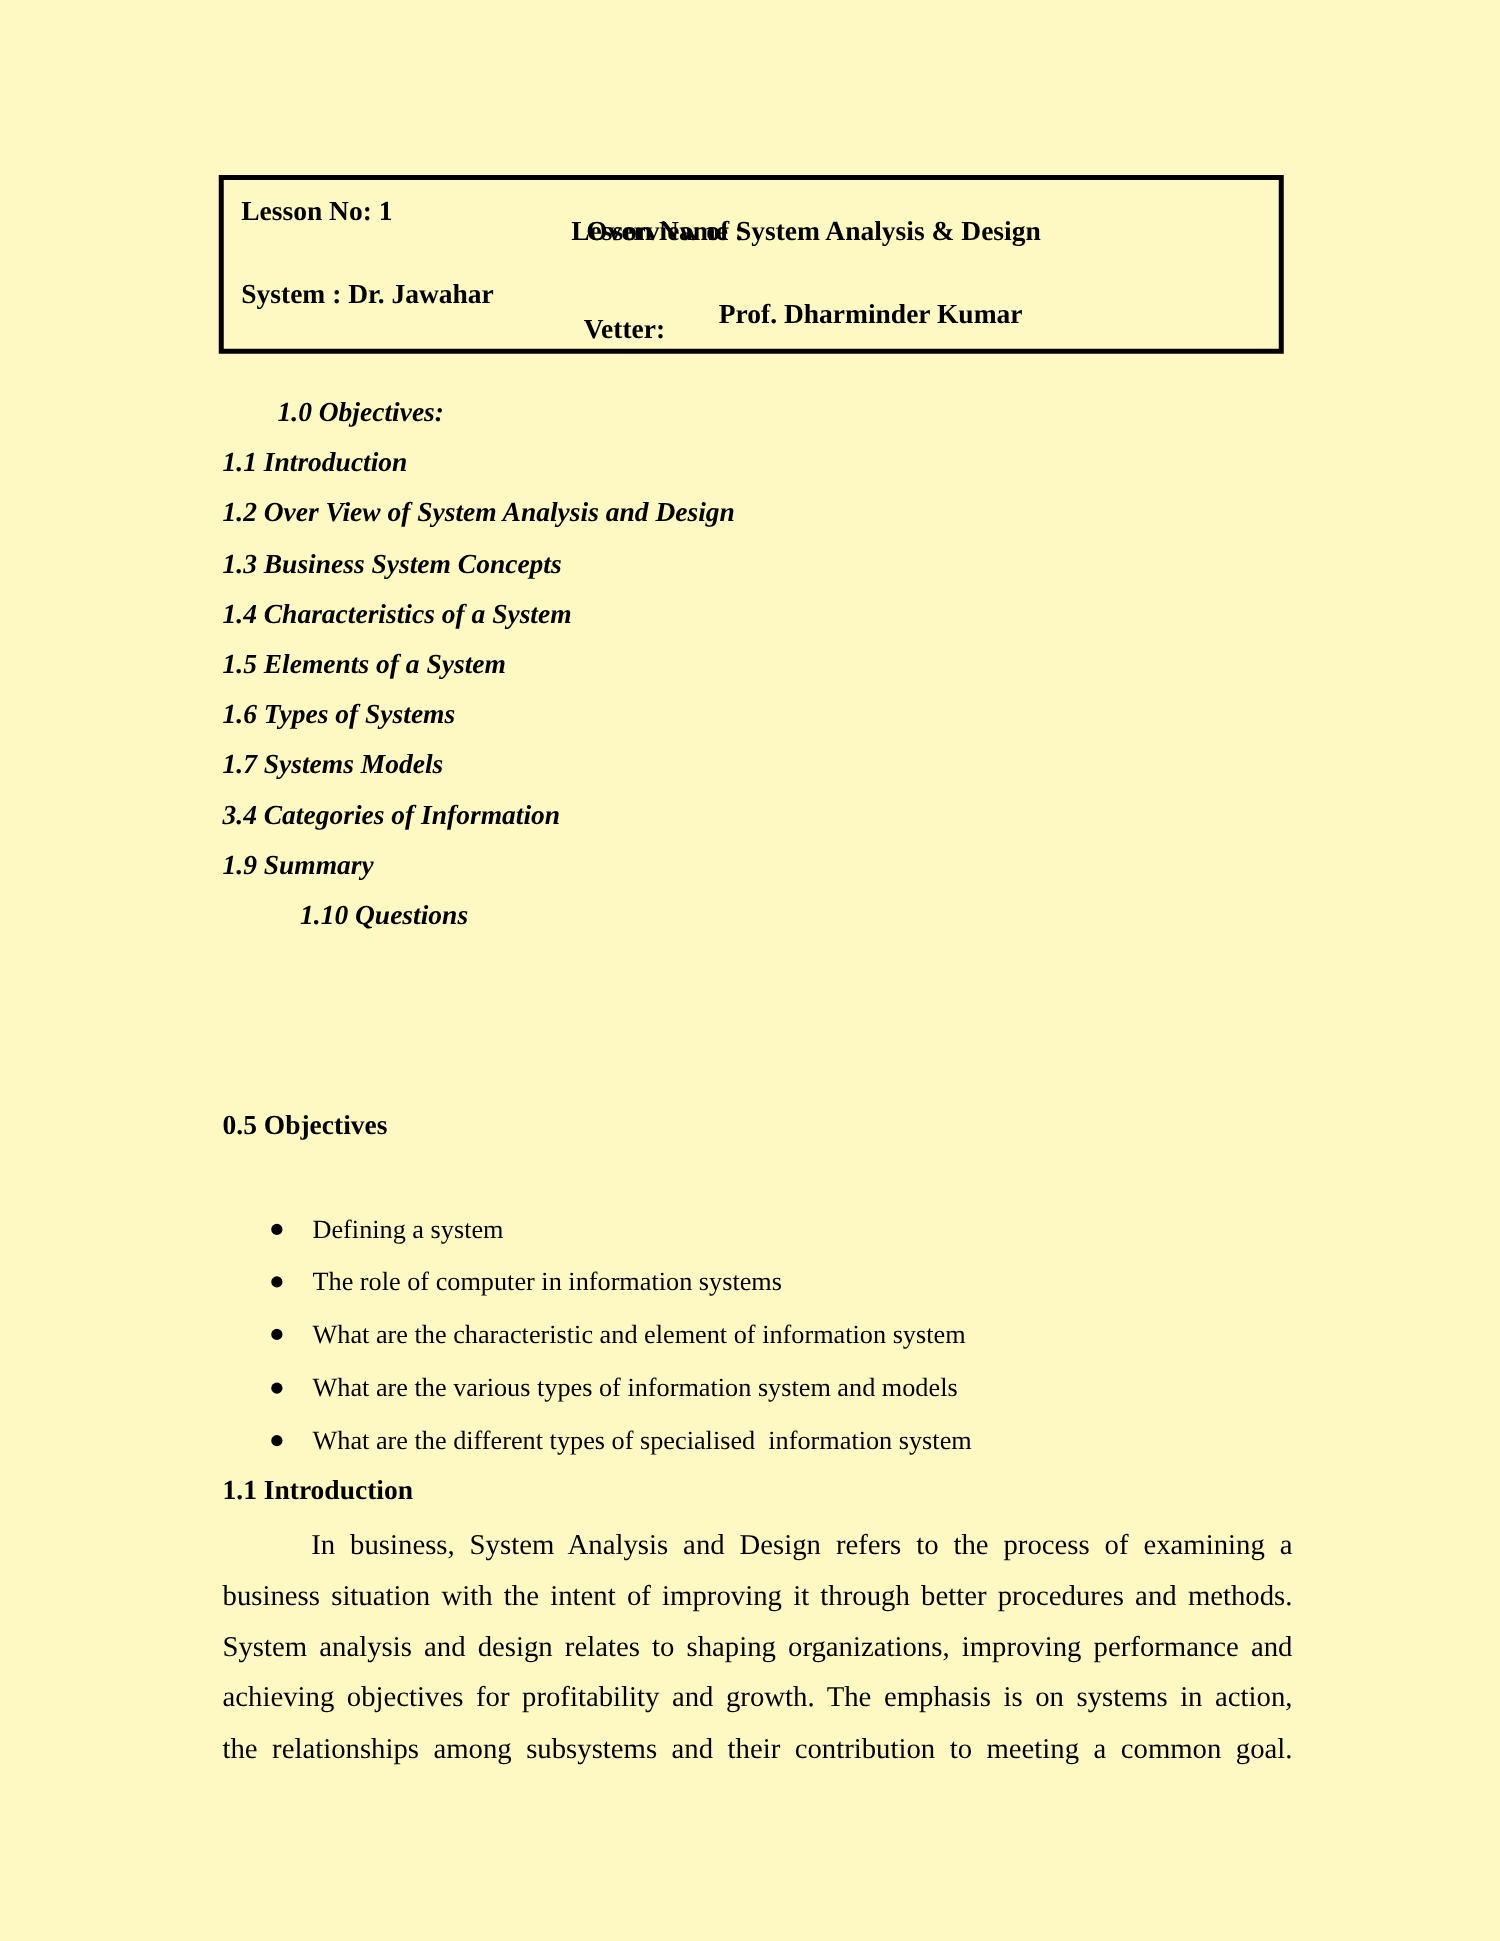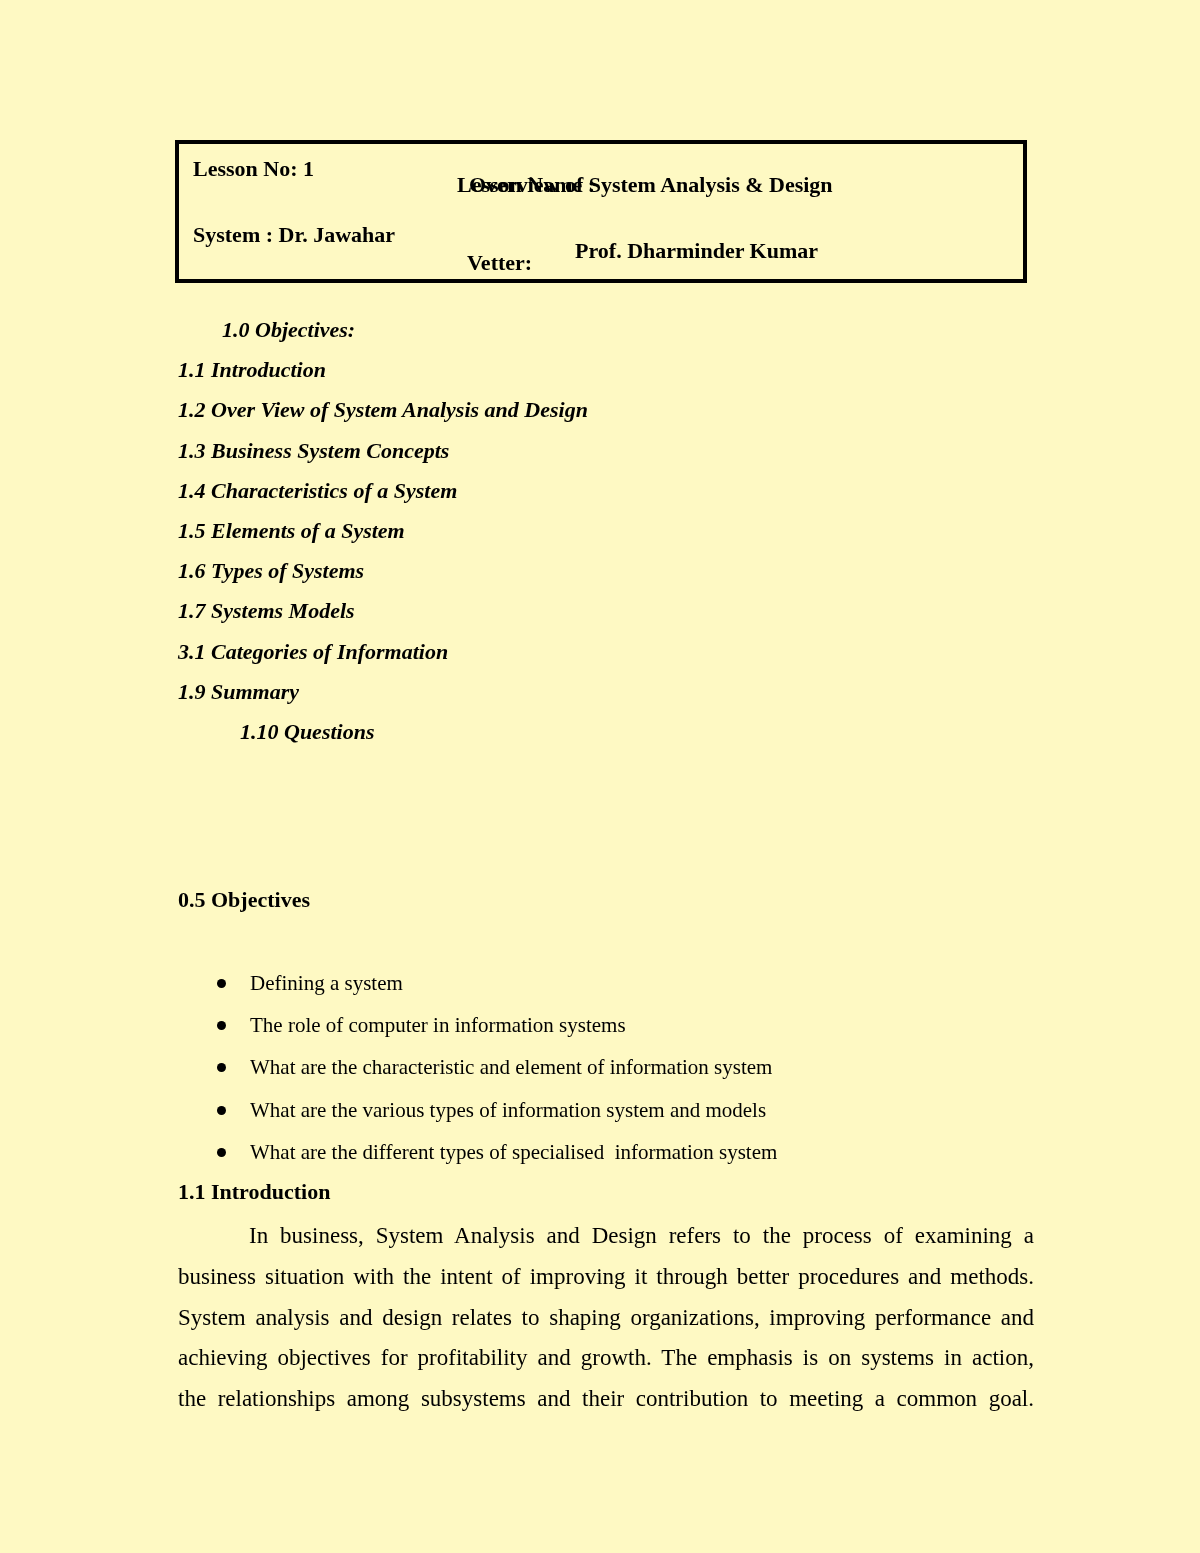--- a/index.html
+++ b/index.html
@@ -130,21 +130,21 @@
 
   <div class="toc">
     <div class="toc-item ind-sm">1.0 Objectives:</div>
     <div class="toc-item">1.1 Introduction</div>
     <div class="toc-item">1.2 Over View of System Analysis and Design</div>
     <div class="toc-item">1.3 Business System Concepts</div>
     <div class="toc-item">1.4 Characteristics of a System</div>
     <div class="toc-item">1.5 Elements of a System</div>
     <div class="toc-item">1.6 Types of Systems</div>
     <div class="toc-item">1.7 Systems Models</div>
-    <div class="toc-item">3.1 Categories of Information</div>
+    <div class="toc-item">3.4 Categories of Information</div>
     <div class="toc-item">1.9 Summary</div>
     <div class="toc-item ind-lg">1.10 Questions</div>
   </div>
 
   <div class="section-heading h-objectives">0.5 Objectives</div>
 
   <div class="bullets">
     <div class="bullet-item">
       <span class="bullet-dot"></span>
       <span>Defining a system</span>

